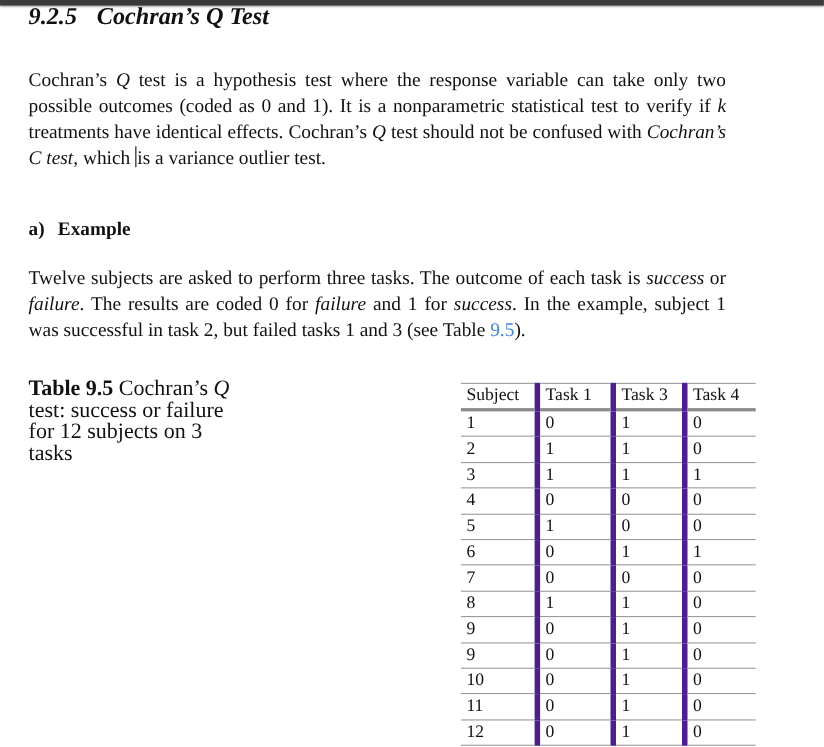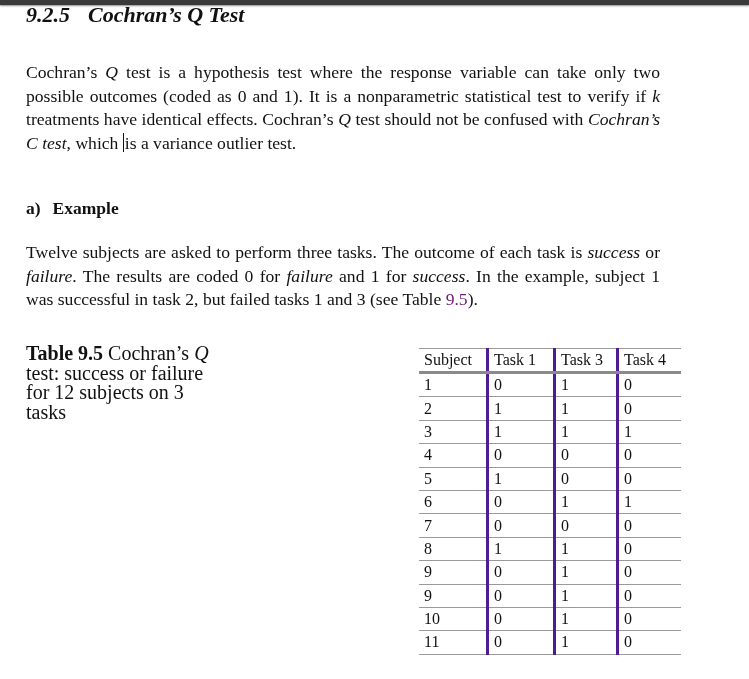--- a/index.html
+++ b/index.html
@@ -29,35 +29,35 @@
     .p2 { top: 241px; }
     .cursor {
       display: inline-block; width: 1px; height: 19px; background: #111;
       vertical-align: -3px; margin-right: 1px;
     }
     .subhead {
       position: absolute; left: 26px; top: 197px;
       font-size: 17.5px; font-weight: bold; line-height: 22px; text-align: center;
     }
     .subhead .label { margin-right: 12px; }
-    .ref { color: #701a75; }
+    .ref { color: #3b82f6; }
     .caption {
       position: absolute; left: 26px; top: 344px; width: 200px;
       font-size: 20px; line-height: 19.5px;
     }
     .caption .cap-label { font-weight: bold; margin-right: 5px; }
     table.data {
       position: absolute; left: 419px; top: 348px;
       border-collapse: collapse;
       font-size: 16px;
     }
     table.data th, table.data td {
       text-align: left; font-weight: normal;
       padding: 0 0 0 5px; height: 22.4px; line-height: 22px;
-      border-left: 3px solid #4c1d95;
+      border-left: 5px solid #4c1d95;
       border-bottom: 1px solid #9a9a9a;
     }
     table.data th:first-child, table.data td:first-child { border-left: none; }
     table.data thead th {
       border-top: 1px solid #9a9a9a;
       border-bottom: 3px solid #8a8a8a;
       height: 21px;
     }
     table.data td:nth-child(1), table.data th:nth-child(1) { width: 62px; }
     table.data td:nth-child(2), table.data th:nth-child(2) { width: 59px; }
@@ -158,14 +158,20 @@
         <td>0</td>
         <td>1</td>
         <td>0</td>
       </tr>
     <tr>
         <td>11</td>
         <td>0</td>
         <td>1</td>
         <td>0</td>
       </tr>
+    <tr>
+        <td>12</td>
+        <td>0</td>
+        <td>1</td>
+        <td>0</td>
+      </tr>
   </tbody>
 </table>
 
 </body></html>

